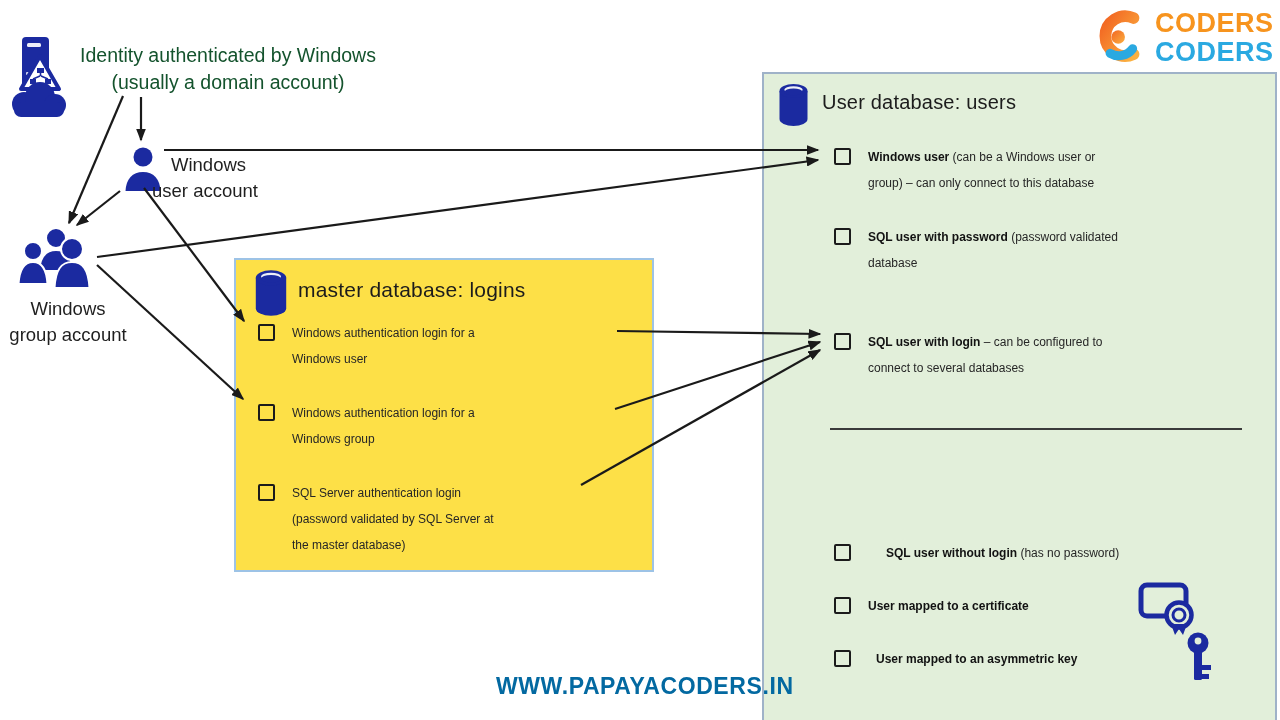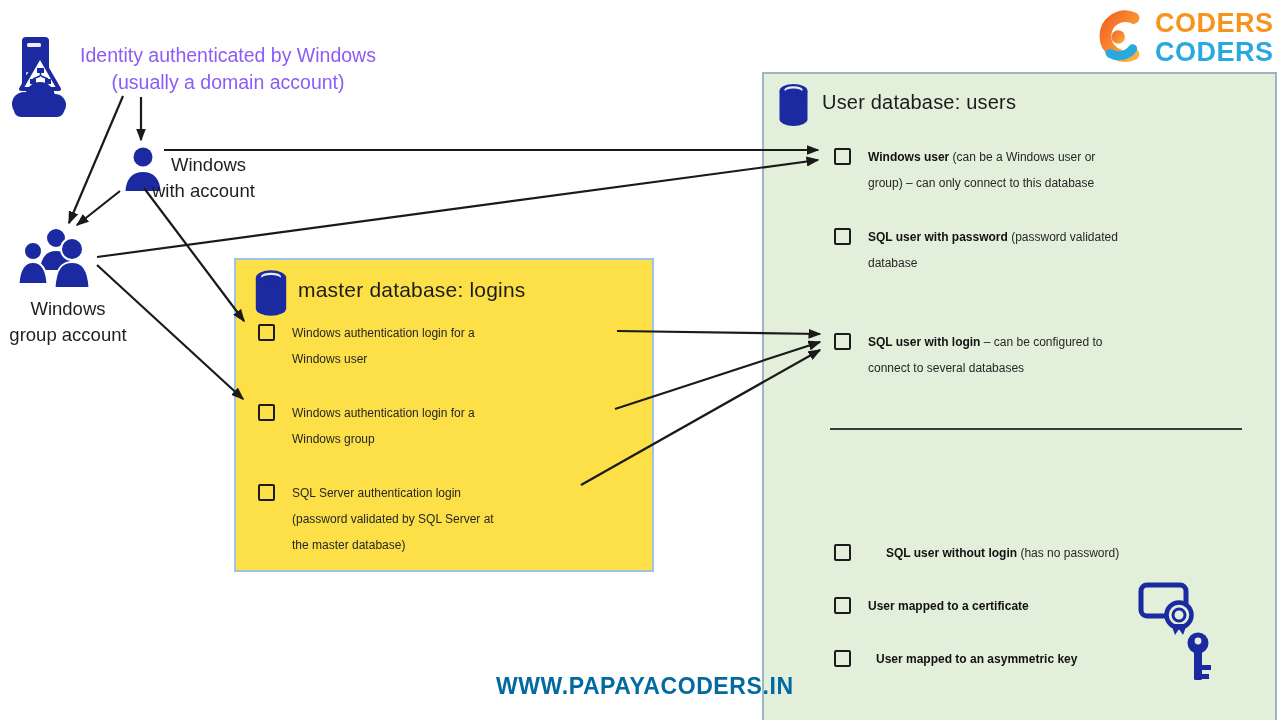--- a/index.html
+++ b/index.html
@@ -20,21 +20,21 @@
   .box-title{font-size:21px;color:#1c1c1c;letter-spacing:.2px;white-space:nowrap;}
   
   .row{position:absolute;display:flex;align-items:flex-start;}
   .cb{width:13px;height:13px;border:2.5px solid #1b1b1b;border-radius:2px;margin-top:4px;flex:none;background:transparent;}
   .itx{margin-left:17px;font-size:12px;line-height:26px;color:#262626;}
   .itx b{font-weight:700;color:#121212;}
   .m-itx{width:340px;}
   .g-itx{width:402px;}
   
   .lbl{font-size:18.5px;line-height:26px;color:#1f1f1f;white-space:nowrap;}
-  .id-lbl{font-size:19.5px;line-height:27px;color:#8b5cf6;text-align:center;width:320px;}
+  .id-lbl{font-size:19.5px;line-height:27px;color:#14532d;text-align:center;width:320px;}
   .grp-lbl{text-align:center;width:144px;}
   .divider{border-bottom:2px solid #3a3a3a;}
   .note{font-size:17.5px;line-height:26px;color:#262626;}
   
   .logo-word{font-size:27px;font-weight:800;line-height:29px;letter-spacing:.5px;white-space:nowrap;}
   .logo-top{color:#F7941E;}
   .logo-bottom{color:#2AA9E1;}
   .watermark{font-size:23px;font-weight:800;letter-spacing:.6px;color:#0369a1;white-space:nowrap;}
   svg{display:block;}
   .overlay{pointer-events:none;}
@@ -62,21 +62,21 @@
   <div class="abs id-lbl" style="left:68px;top:42px;">
     <div>Identity authenticated by Windows</div>
     <div>(usually a domain account)</div>
   </div>
 
   <svg class="abs" style="left:122px;top:146px;" width="42" height="46" viewBox="0 0 42 46">
     <circle cx="21" cy="11" r="9.5" fill="#1B2AA0"></circle>
     <path d="M21 26 C10.5 26 4 33 3.5 45 L38.5 45 C38 33 31.5 26 21 26 Z" fill="#1B2AA0"></path>
   </svg>
   <div class="abs lbl" style="left:171px;top:152px;">Windows</div>
-  <div class="abs lbl" style="left:152px;top:178px;">with account</div>
+  <div class="abs lbl" style="left:152px;top:178px;">user account</div>
 
   <svg class="abs" style="left:16px;top:226px;" width="80" height="66" viewBox="0 0 80 66">
     <g stroke="#ffffff" stroke-width="2">
       <circle cx="40" cy="12" r="10" fill="#1B2AA0"></circle>
       <path d="M40 24 C30 24 24 30 23 45 L57 45 C56 30 50 24 40 24 Z" fill="#1B2AA0"></path>
       <circle cx="17" cy="25" r="9" fill="#1B2AA0"></circle>
       <path d="M17 36 C8.5 36 3.5 42 2.5 58 L31.5 58 C30.5 42 25.5 36 17 36 Z" fill="#1B2AA0"></path>
       <circle cx="56" cy="23" r="11" fill="#1B2AA0"></circle>
       <path d="M56 36 C45.5 36 39.5 43 38.5 62 L73.5 62 C72.5 43 66.5 36 56 36 Z" fill="#1B2AA0"></path>
     </g>

